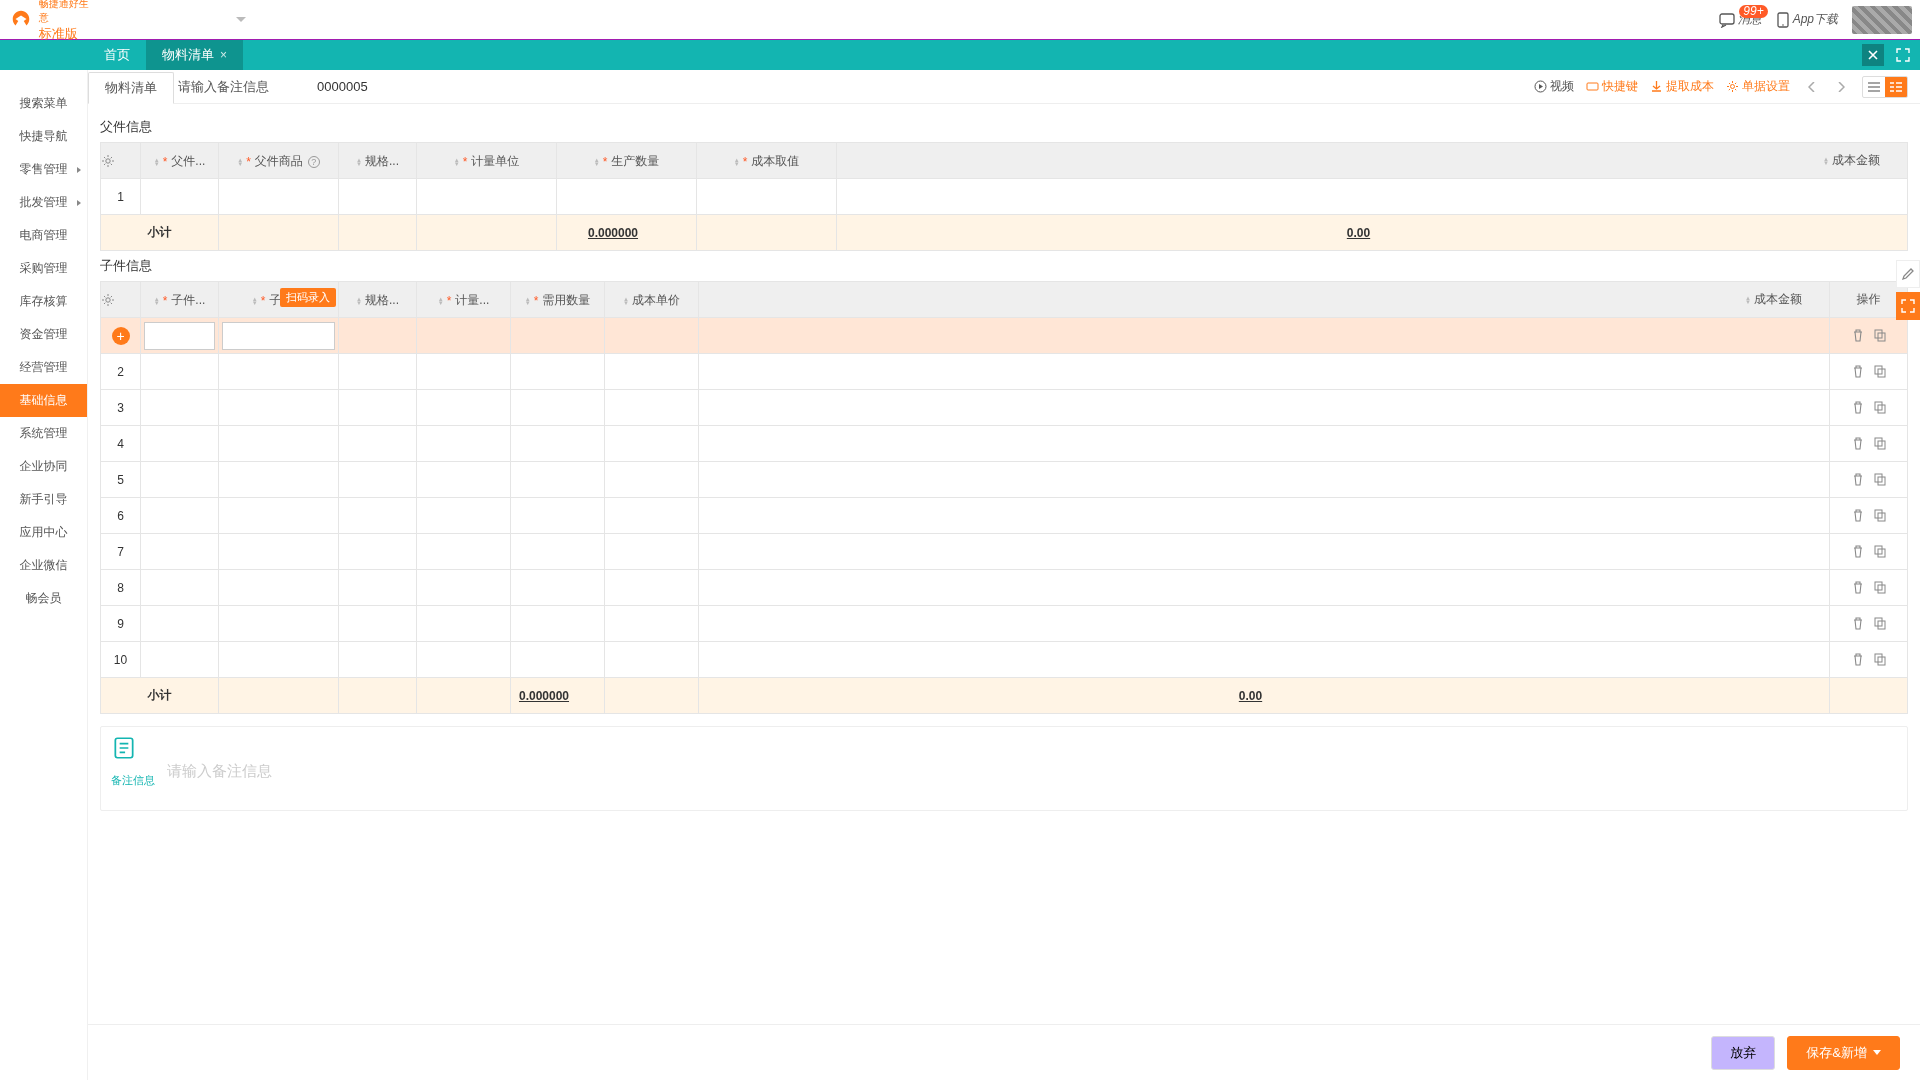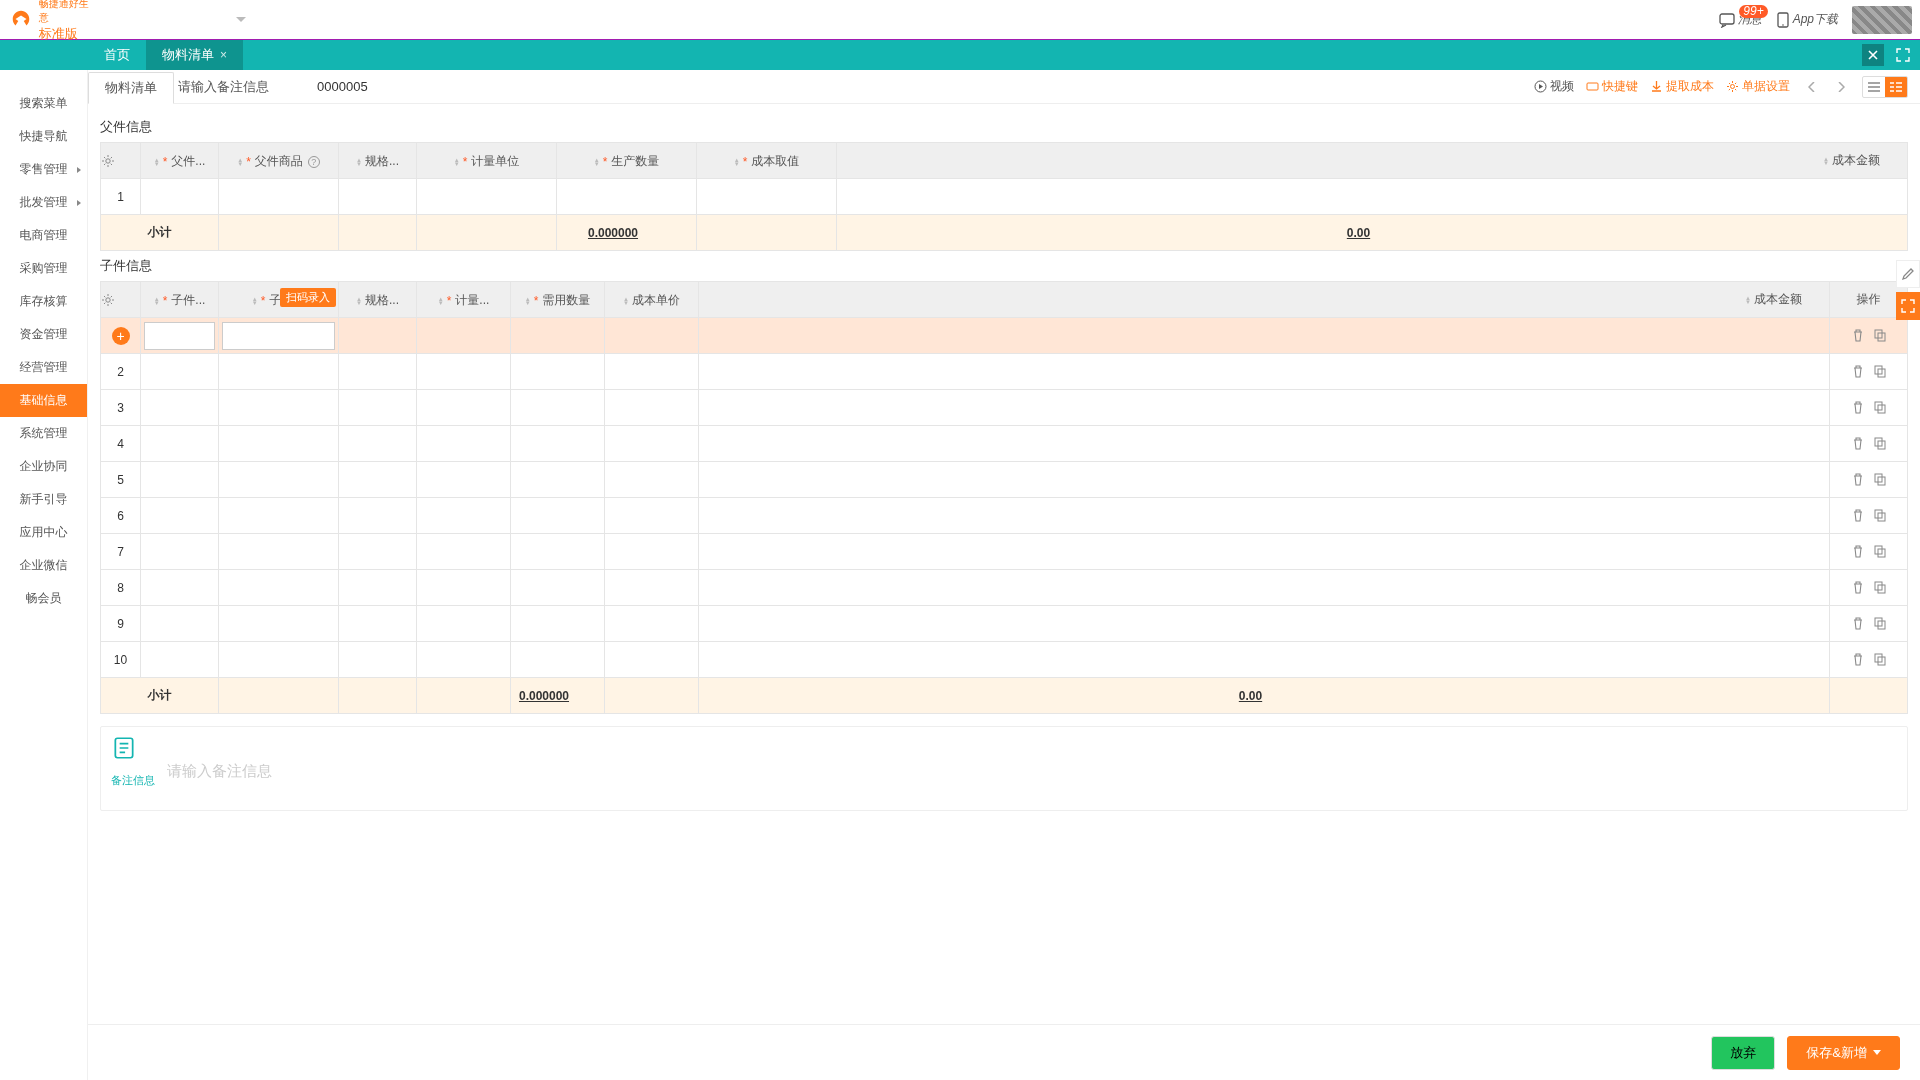--- a/index.html
+++ b/index.html
@@ -76,21 +76,21 @@
 .scan-badge { position:absolute; right:2px; top:6px; background:#ff7a1a; color:#fff; font-size:11px; padding:2px 6px; border-radius:2px; }
 
 
 .remark-bar { display:flex; align-items:flex-start; gap:12px; border:1px solid #eee; border-radius:2px; padding:8px 10px; margin-top:12px; }
 .remark-icon { display:flex; flex-direction:column; align-items:flex-start; color:#13b5b1; font-size:11px; gap:12px; }
 .remark-input { flex:1; border:none; outline:none; height:40px; font-size:15px; resize:none;margin-top:27px; }
 .remark-input::placeholder { color:#ccc; }
 
 
 .footer { height:56px; border-top:1px solid #eee; display:flex; align-items:center; justify-content:flex-end; gap:12px; padding:0 20px; }
-.btn { height:34px; padding:0 18px; border-radius:3px; border:1px solid #ddd; background:#22c55e; cursor:pointer; font-size:13px; display:flex; align-items:center; gap:6px; }
+.btn { height:34px; padding:0 18px; border-radius:3px; border:1px solid #ddd; background:#c4b5fd; cursor:pointer; font-size:13px; display:flex; align-items:center; gap:6px; }
 .btn.primary { background:#ff7a1a; color:#fff; border-color:#ff7a1a; }
 .caret-down { width:0; height:0; border-left:4px solid transparent; border-right:4px solid transparent; border-top:5px solid currentColor; }
 
 
 .float-rail { position:absolute; right:0; top:190px; display:flex; flex-direction:column; gap:4px; }
 .float-btn { width:24px; height:28px; background:#fff; border:1px solid #eee; display:flex; align-items:center; justify-content:center; color:#888; cursor:pointer; }
 .float-btn.orange { background:#ff7a1a; color:#fff; border-color:#ff7a1a; }
 
 .help-q { display:inline-flex; width:12px; height:12px; border:1px solid #999; border-radius:50%; align-items:center; justify-content:center; font-size:9px; color:#999; margin-left:2px; }
 svg { display:block; }

